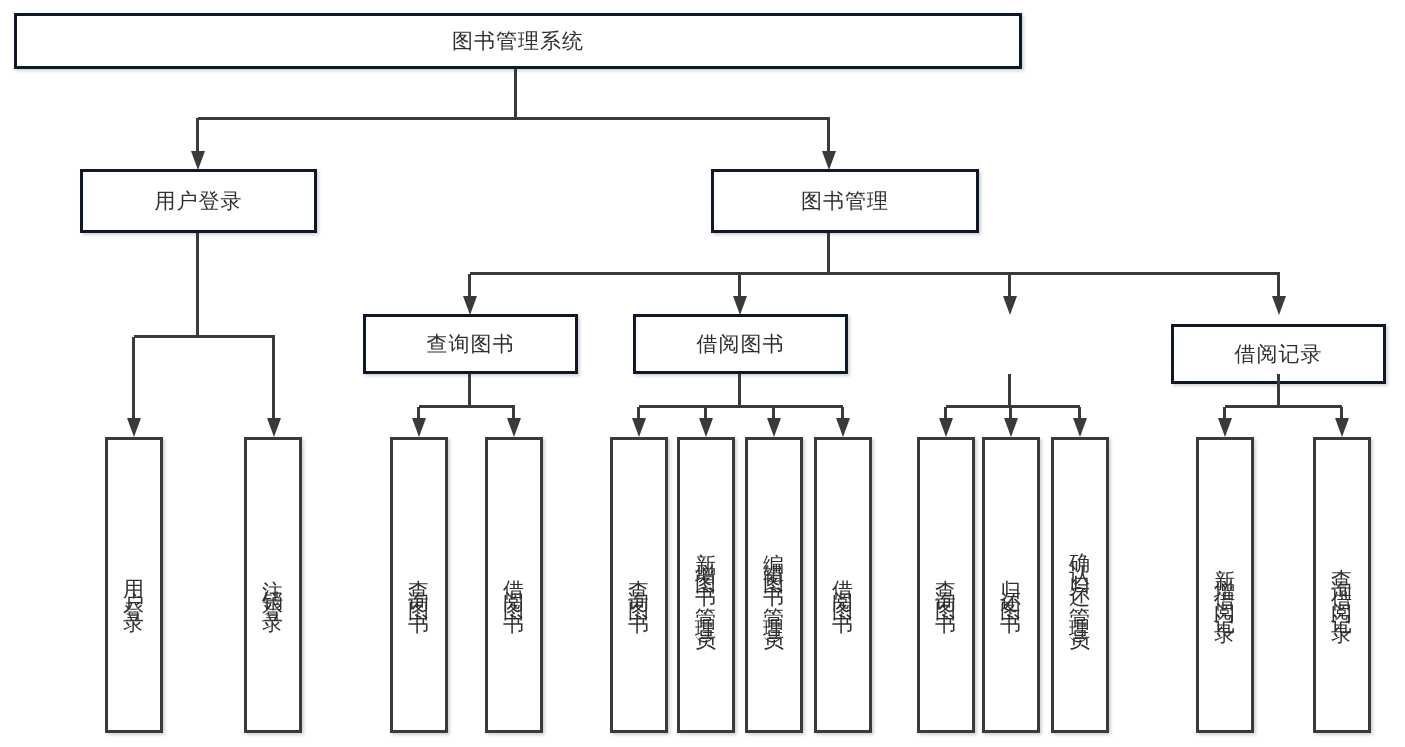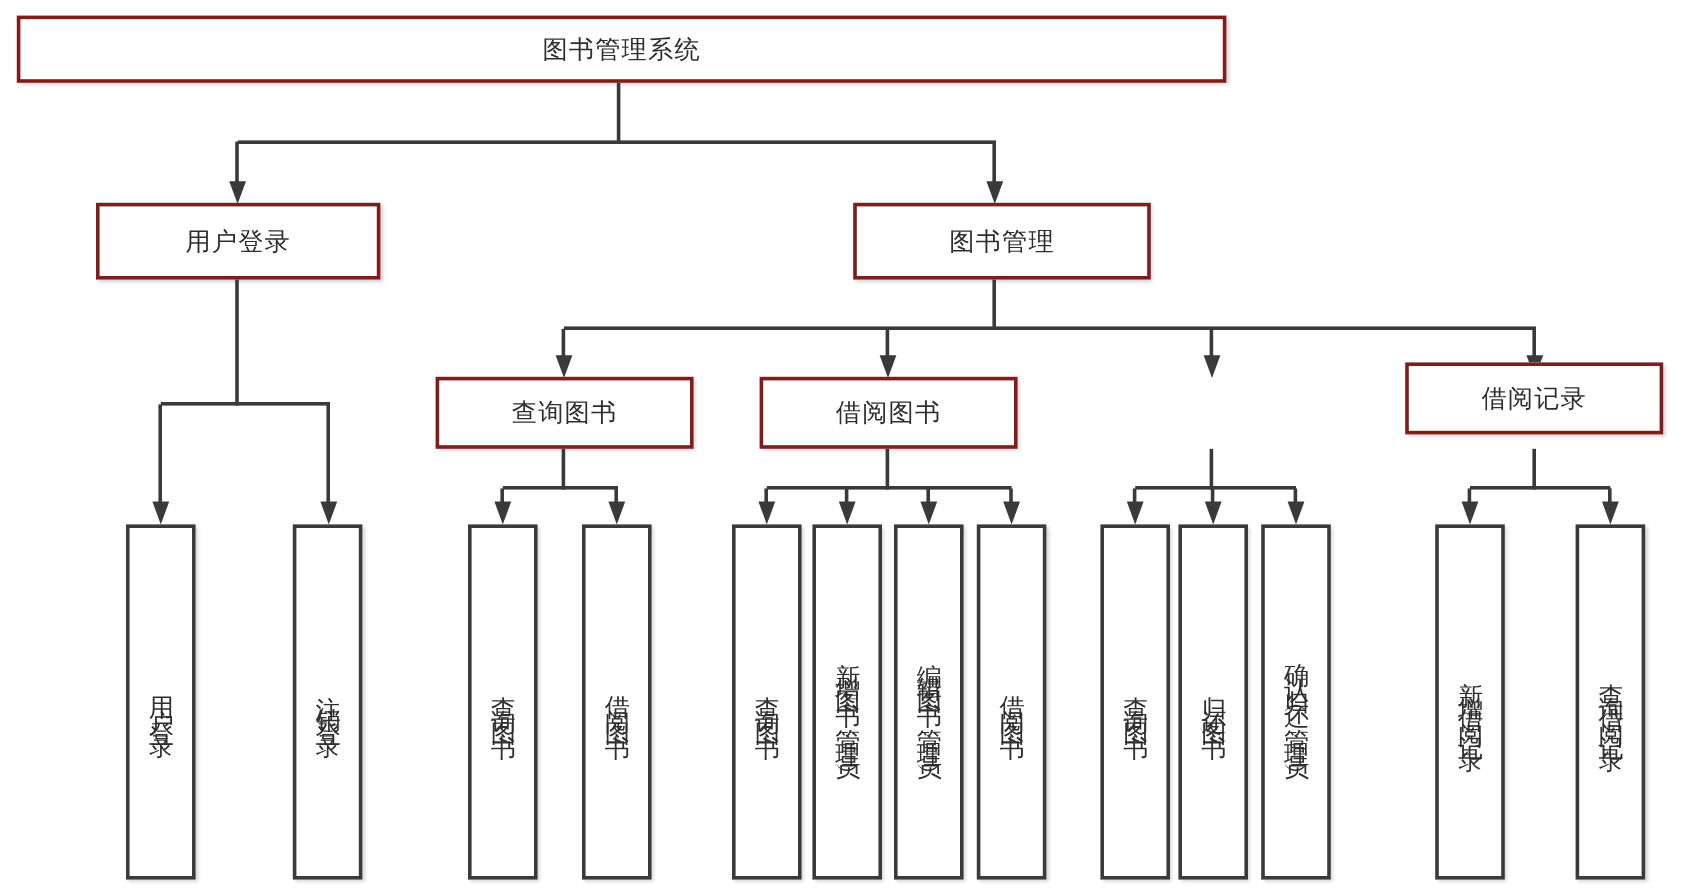--- a/index.html
+++ b/index.html
@@ -1,21 +1,21 @@
 <!DOCTYPE html>
 <html><head>
 <meta charset="utf-8">
 <style>
   html,body{margin:0;padding:0;background:#ffffff;}
   .canvas{
     position:relative;width:1405px;height:747px;background:#ffffff;
     font-family:"Liberation Sans", sans-serif;color:#2f2f2f;overflow:hidden;
   }
   .box{
-    position:absolute;background:#ffffff;border:3px solid #7f1d1d;box-sizing:border-box;
+    position:absolute;background:#ffffff;border:3px solid #0f172a;box-sizing:border-box;
     display:flex;align-items:center;justify-content:center;
     font-size:21px;letter-spacing:1px;color:#2f2f2f;
     box-shadow:2px 2px 3px rgba(0,0,0,0.18);
   }
   .vbox{
     position:absolute;background:#ffffff;border:3px solid #3a3a3a;box-sizing:border-box;
     display:flex;align-items:center;justify-content:center;
     box-shadow:2px 2px 3px rgba(0,0,0,0.18);
   }
   .vtext{
@@ -46,21 +46,21 @@
   <div class="vline" style="left:514px;top:69px;height:51px;"></div>
   <div class="hline" style="left:198px;top:117px;width:632px;"></div>
   <div class="vline" style="left:196px;top:118px;height:36px;"></div>
   <div class="arrow" style="left:191px;top:151px;"></div>
   <div class="vline" style="left:827px;top:118px;height:36px;"></div>
   <div class="arrow" style="left:822px;top:151px;"></div>
 
   <div class="box" style="left:80px;top:169px;width:237px;height:64px;">
     <span>用户登录</span>
   </div>
-  <div class="box" style="left:711px;top:169px;width:248px;height:64px;">
+  <div class="box" style="left:711px;top:169px;width:268px;height:64px;">
     <span>图书管理</span>
   </div>
 
   <div class="vline" style="left:196px;top:233px;height:105px;"></div>
   <div class="hline" style="left:134px;top:335px;width:141px;"></div>
   <div class="vline" style="left:132px;top:337px;height:85px;"></div>
   <div class="arrow" style="left:127px;top:418px;"></div>
   <div class="vline" style="left:272px;top:337px;height:85px;"></div>
   <div class="arrow" style="left:267px;top:418px;"></div>
 
@@ -74,21 +74,21 @@
   <div class="arrow" style="left:1003px;top:296px;"></div>
   <div class="vline" style="left:1277px;top:274px;height:28px;"></div>
   <div class="arrow" style="left:1272px;top:296px;"></div>
 
   <div class="box" style="left:363px;top:314px;width:215px;height:60px;">
     <span>查询图书</span>
   </div>
   <div class="box" style="left:633px;top:314px;width:215px;height:60px;">
     <span>借阅图书</span>
   </div>
-  <div class="box" style="left:1171px;top:302px;width:215px;height:60px;">
+  <div class="box" style="left:1171px;top:324px;width:215px;height:60px;">
     <span>借阅记录</span>
   </div>
 
   <div class="vline" style="left:468px;top:374px;height:34px;"></div>
   <div class="hline" style="left:419px;top:405px;width:96px;"></div>
   <div class="vline" style="left:738px;top:374px;height:34px;"></div>
   <div class="hline" style="left:639px;top:405px;width:204px;"></div>
   <div class="vline" style="left:1008px;top:374px;height:34px;"></div>
   <div class="hline" style="left:946px;top:405px;width:134px;"></div>
   <div class="vline" style="left:1277px;top:374px;height:34px;"></div>

